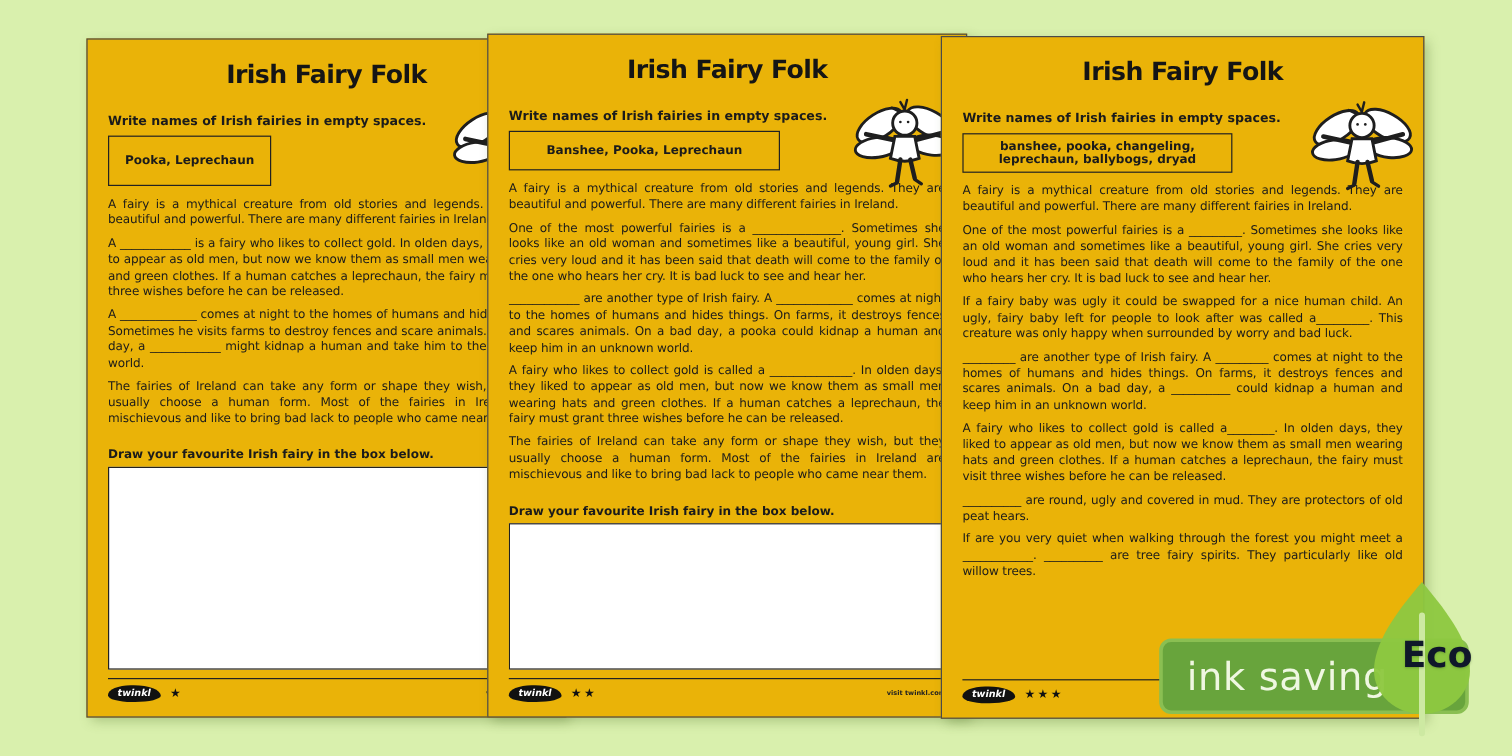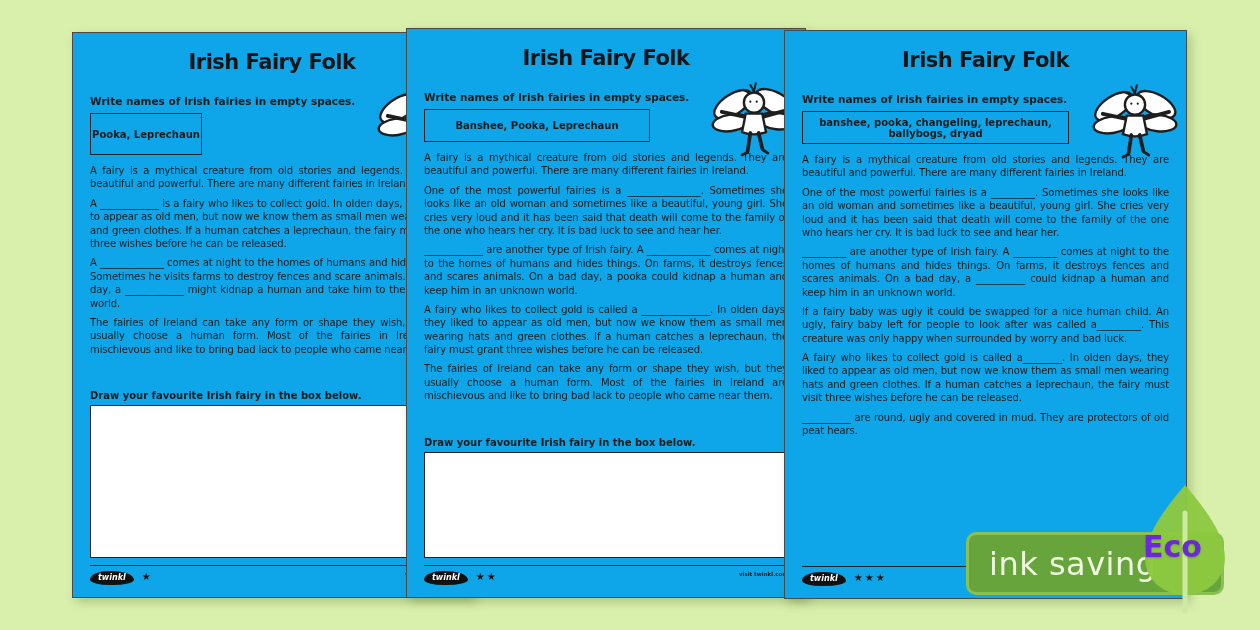--- a/index.html
+++ b/index.html
@@ -8,21 +8,21 @@
     background:#d9f0ad;
     font-family:"DejaVu Sans", sans-serif;
     position:relative;
     color:#1b1b1b;
   }
   .stage { position:absolute; inset:0; }
 
   
   .page {
     position:absolute;
-    background:#0ea5e9;
+    background:#eab308;
     border:1px solid #4a4a4a;
     box-shadow:4px 4px 9px rgba(90,120,50,.35);
     display:flex;
     flex-direction:column;
     padding:0 17px;
   }
   .page1 { left:72px;  top:32px; width:400px; height:566px; z-index:1; }
   .page2 { left:406px; top:28px; width:400px; height:570px; z-index:2; }
   .page3 { left:784px; top:30px; width:403px; height:569px; z-index:3; }
 
@@ -43,58 +43,58 @@
     margin-top:6px;
     border:1.6px solid #222;
     display:flex;
     align-items:center;
     justify-content:center;
     text-align:center;
     font-size:10px;
     font-weight:bold;
     flex:0 0 auto;
   }
-  .page1 .word-bank { width:112px; height:42px; }
+  .page1 .word-bank { width:136px; height:42px; }
   .page2 .word-bank { width:226px; height:33px; }
-  .page3 .word-bank { width:267px; height:33px;justify-content:flex-end; }
+  .page3 .word-bank { width:225px; height:33px;justify-content:flex-end; }
 
   .content {
     flex:1;
     overflow:hidden;
     display:flex;
     flex-direction:column;
     margin-top:9px;
   }
   .content p.body-p {
     font-size:10px;
     line-height:1.34;
     letter-spacing:-0.1px;
     text-align:justify;
     margin-bottom:6px;
   }
   .draw-prompt {
     font-size:10px;
     font-weight:bold;
-    margin-top:28px;
+    margin-top:12px;
     margin-bottom:4px;
   }
   .draw-box {
     flex:1;
     min-height:60px;
     border:1.8px solid #222;
     margin-bottom:7px;
     background:#fff;
   }
 
   .page-footer {
     flex:0 0 auto;
     border-top:1.6px solid #222;
     padding:5px 0 12px;
     display:flex;
-    align-items:flex-start;
+    align-items:center;
     gap:8px;
   }
   .twinkl-logo {
     background:#111;
     color:#fff;
     font-size:8px;
     font-weight:bold;
     font-style:italic;
     padding:3px 8px;
     border-radius:46% 54% 52% 48% / 62% 66% 40% 42%;
@@ -133,22 +133,22 @@
   }
   .eco-leaf {
     position:absolute;
     left:1143px; top:483px;
     width:84px; height:134px;
     z-index:11;
   }
   .eco-leaf .eco-label {
     position:absolute;
     left:0; right:0; top:46px;
-    text-align:left;
-    color:#6d28d9;
+    text-align:right;
+    color:#0f172a;
     font-size:30px;
     font-weight:bold;
     text-shadow:0 1px 2px rgba(60,100,30,.4);
   }
 </style>
 </head>
 <body>
 
 <svg width="0" height="0" style="position:absolute">
   <defs>
@@ -226,24 +226,25 @@
         <use href="#fairy-art"></use>
       </svg>
     <h1 class="page-title">Irish Fairy Folk</h1>
     <p class="instruction">Write names of Irish fairies in empty spaces.</p>
     <div class="word-bank">
       <span>banshee, pooka, changeling, leprechaun, ballybogs, dryad</span>
     </div>
     <div class="content">
       <p class="body-p">A fairy is a mythical creature from old stories and legends. They are beautiful and powerful. There are many different fairies in Ireland.</p>
       <p class="body-p">One of the most powerful fairies is a _________. Sometimes she looks like an old woman and sometimes like a beautiful, young girl. She cries very loud and it has been said that death will come to the family of the one who hears her cry. It is bad luck to see and hear her.</p>
+      <p class="body-p">If a fairy baby was ugly it could be swapped for a nice human child. An ugly, fairy baby left for people to look after was called a_________. This creature was only happy when surrounded by worry and bad luck.</p>
       <p class="body-p">_________ are another type of Irish fairy. A _________ comes at night to the homes of humans and hides things. On farms, it destroys fences and scares animals. On a bad day, a __________ could kidnap a human and keep him in an unknown world.</p>
-      <p class="body-p">If a fairy baby was ugly it could be swapped for a nice human child. An ugly, fairy baby left for people to look after was called a_________. This creature was only happy when surrounded by worry and bad luck.</p>
       <p class="body-p">A fairy who likes to collect gold is called a________. In olden days, they liked to appear as old men, but now we know them as small men wearing hats and green clothes. If a human catches a leprechaun, the fairy must visit three wishes before he can be released.</p>
       <p class="body-p">__________ are round, ugly and covered in mud. They are protectors of old peat hears.</p>
+      <p class="body-p">If are you very quiet when walking through the forest you might meet a ____________. __________ are tree fairy spirits. They particularly like old willow trees.</p>
     </div>
     <footer class="page-footer">
       <span class="twinkl-logo">twinkl</span>
       <span class="stars">★★★</span>
     </footer>
   </section>
 
   <div class="ink-banner">
     <span class="ink-label">ink saving</span>
   </div>

